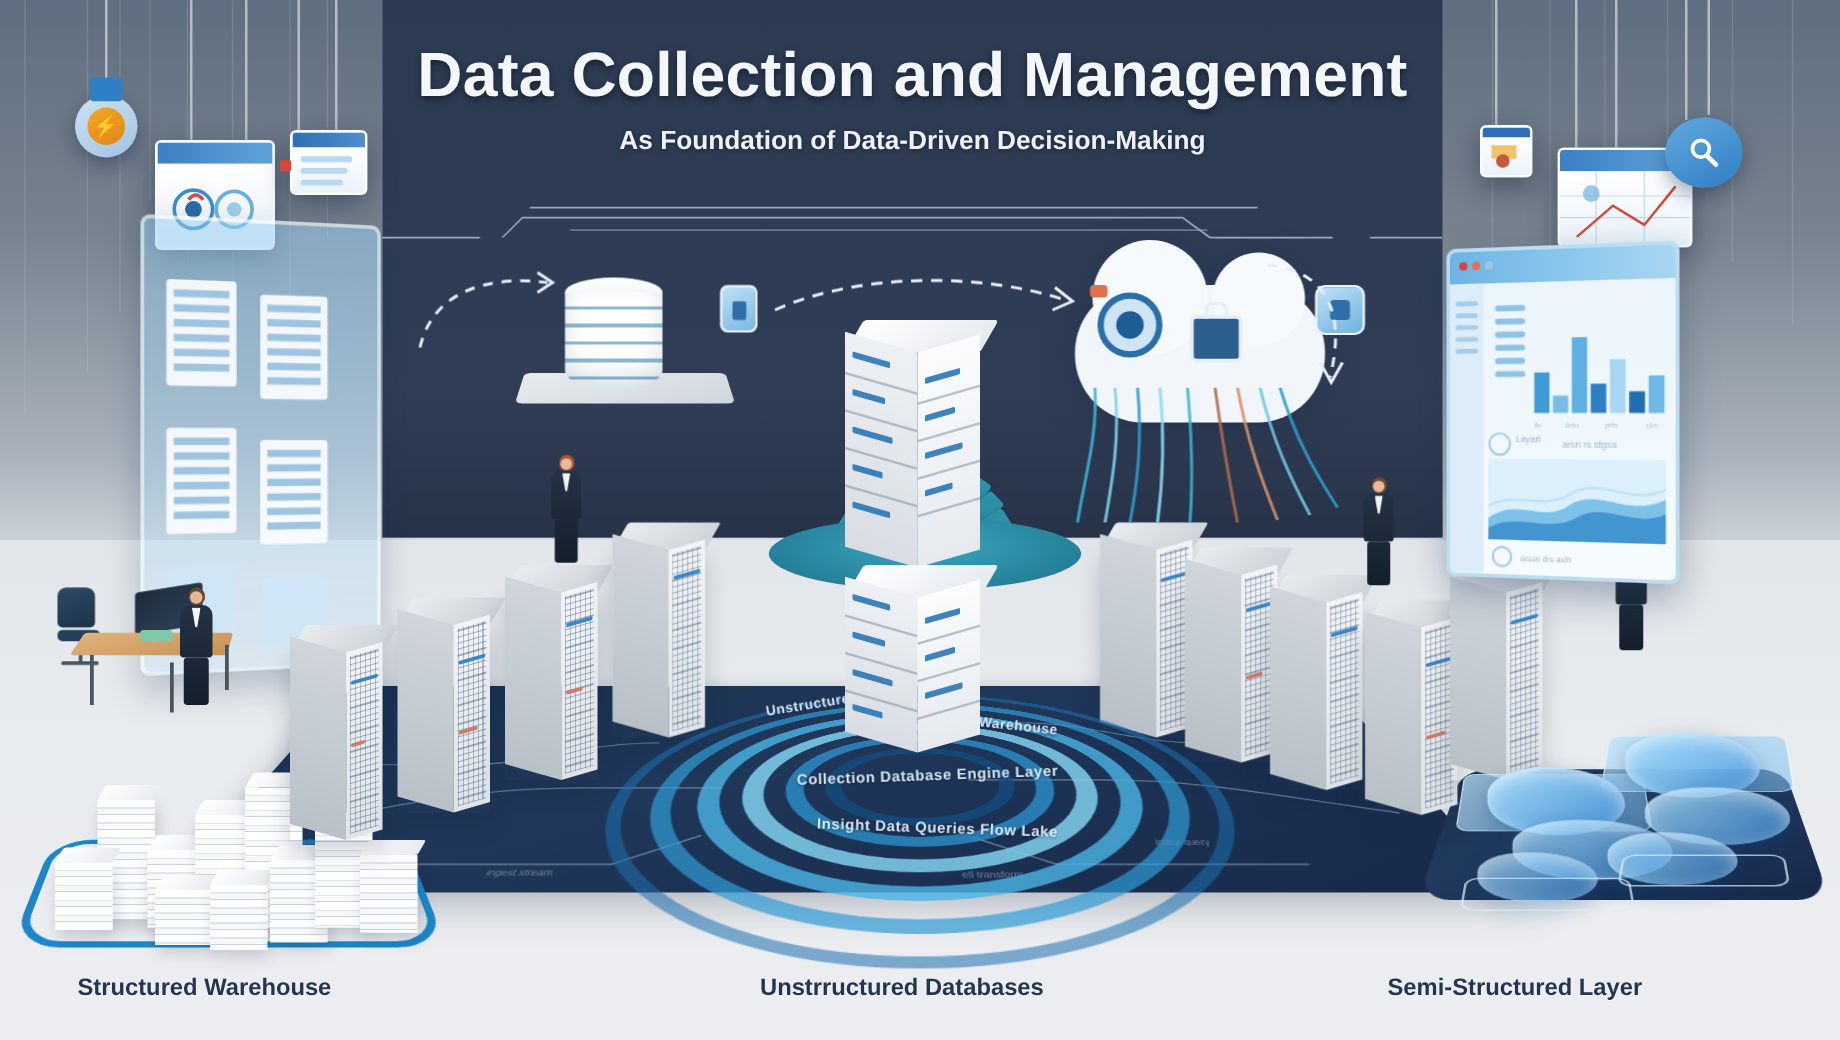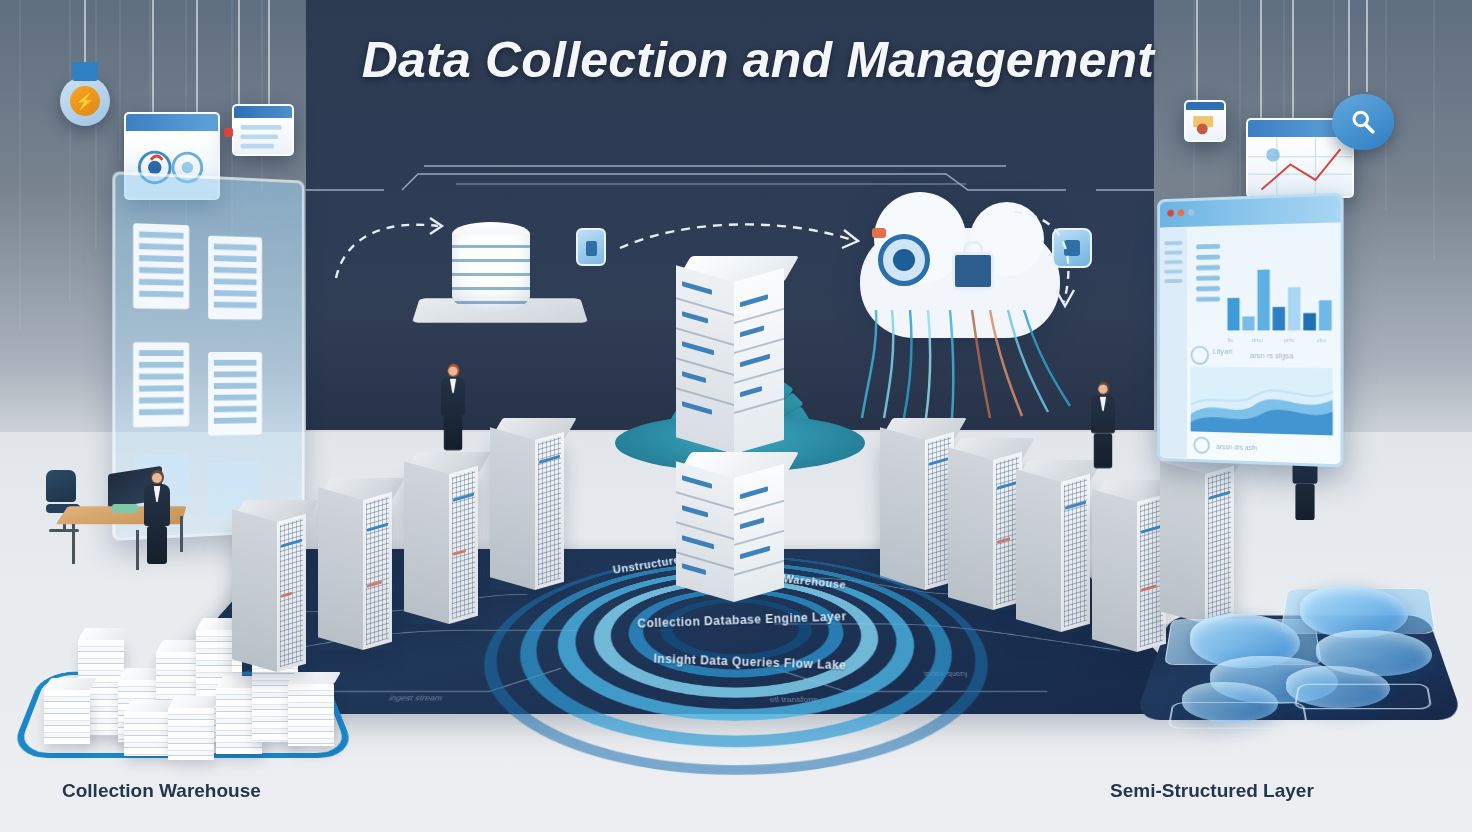--- a/index.html
+++ b/index.html
@@ -33,21 +33,21 @@
     background: linear-gradient(180deg,#2c3a52 0%, #2e3c55 55%, #333f56 100%);
   }
   .header-panel:after{
     content:""; position:absolute; left:0; right:0; bottom:0; height:120px;
     background: linear-gradient(180deg, rgba(44,58,82,0) 0%, rgba(36,49,70,.9) 100%);
   }
 
   
   .title-wrap {
     position: absolute; left: 306px; top: 34px; width: 848px;
-    text-align: right; z-index: 30; font-style: italic;
+    text-align: center; z-index: 30;
   }
   .title {
     font-size: 50px; font-weight: 700; color: #f4f7fa;
     letter-spacing: .2px; line-height: 1.05;
     text-shadow: 0 2px 6px rgba(0,0,0,.45);
     white-space: nowrap;
   }
   .subtitle {
     margin-top: 14px;
     font-size: 21px; font-weight: 600; color: #eef2f7;
@@ -341,20 +341,21 @@
         <line x1="232" y1="0" x2="232" y2="210"></line>
           <line x1="280" y1="0" x2="280" y2="260"></line>
       </g>
     </svg>
   </div>
 
   <div class="header-panel"></div>
 
   <div class="title-wrap">
     <div class="title">Data Collection and Management</div>
+    <div class="subtitle">As Foundation of Data-Driven Decision-Making</div>
   </div>
 
   <svg class="hud" viewBox="0 0 848 58">
     <g stroke="#aebdd0" stroke-width="1.4" fill="none" opacity=".85">
       <path d="M0,30 L78,30 M96,30 L112,14 L640,14 L662,30 L760,30 M790,30 L848,30"></path>
       <path d="M118,6 L700,6"></path>
       <path d="M150,24 L660,24" opacity=".55"></path>
     </g>
   </svg>
 
@@ -892,16 +893,17 @@
   <div class="blob" style="left:1210px; top:656px; width:128px; height:48px; opacity:.85;"></div>
   <div class="blob" style="left:1316px; top:630px; width:116px; height:46px; opacity:.88;"></div>
   <div class="blob" style="left:1182px; top:682px; width:96px; height:40px; opacity:.8;"></div>
   <div class="blob" style="left:1286px; top:666px; width:104px; height:42px; opacity:.82;"></div>
 
   <div style="position:absolute;left:1170px;top:690px;width:136px;height:50px;border:2px solid rgba(220,238,250,.7);
               border-radius:12px;transform:perspective(600px) rotateX(58deg);"></div>
   <div style="position:absolute;left:1296px;top:672px;width:134px;height:48px;border:2px solid rgba(220,238,250,.7);
               border-radius:12px;transform:perspective(600px) rotateX(58deg);"></div>
 
-  <div class="caption" style="left:62px;">Collection Warehouse</div>
+  <div class="caption" style="left:62px;">Structured Warehouse</div>
+  <div class="caption" style="left:608px;">Unstrructured Databases</div>
   <div class="caption" style="left:1110px;">Semi-Structured Layer</div>
 
 </div>
 
 </body></html>

